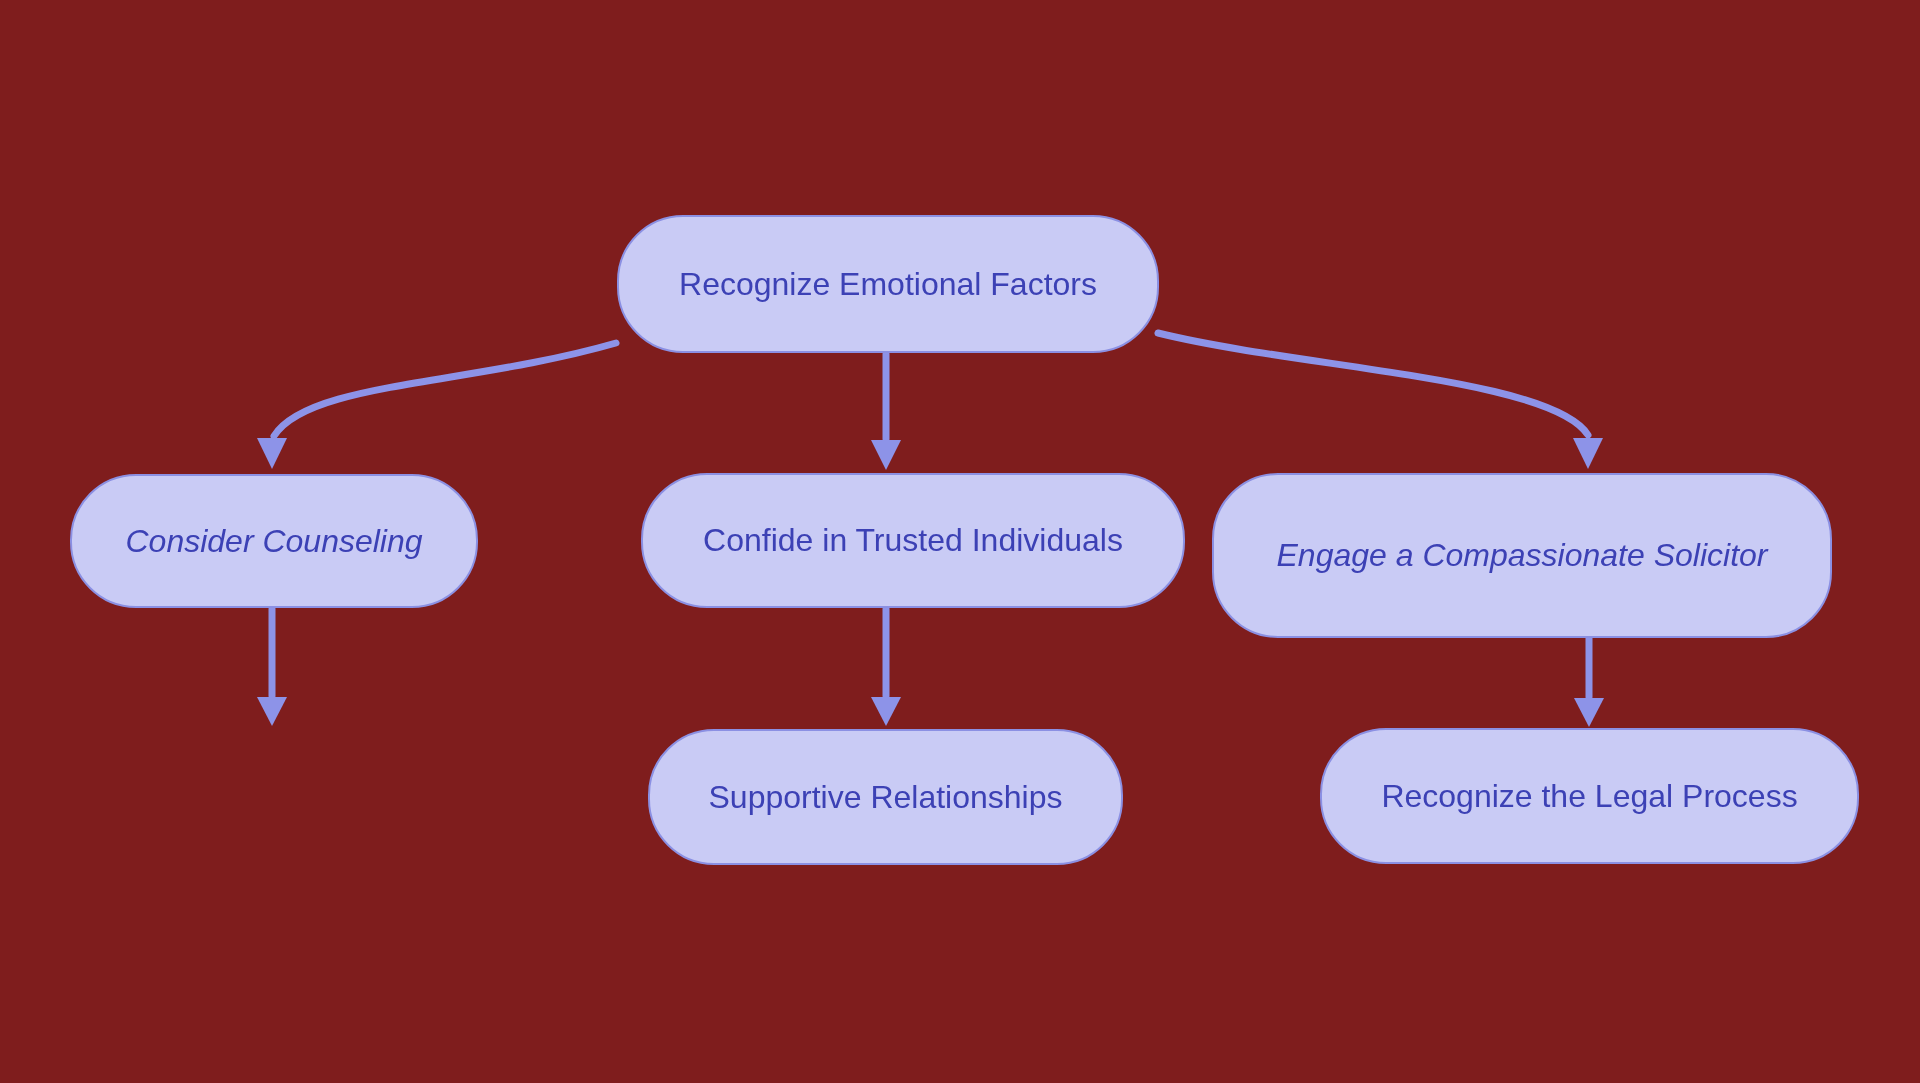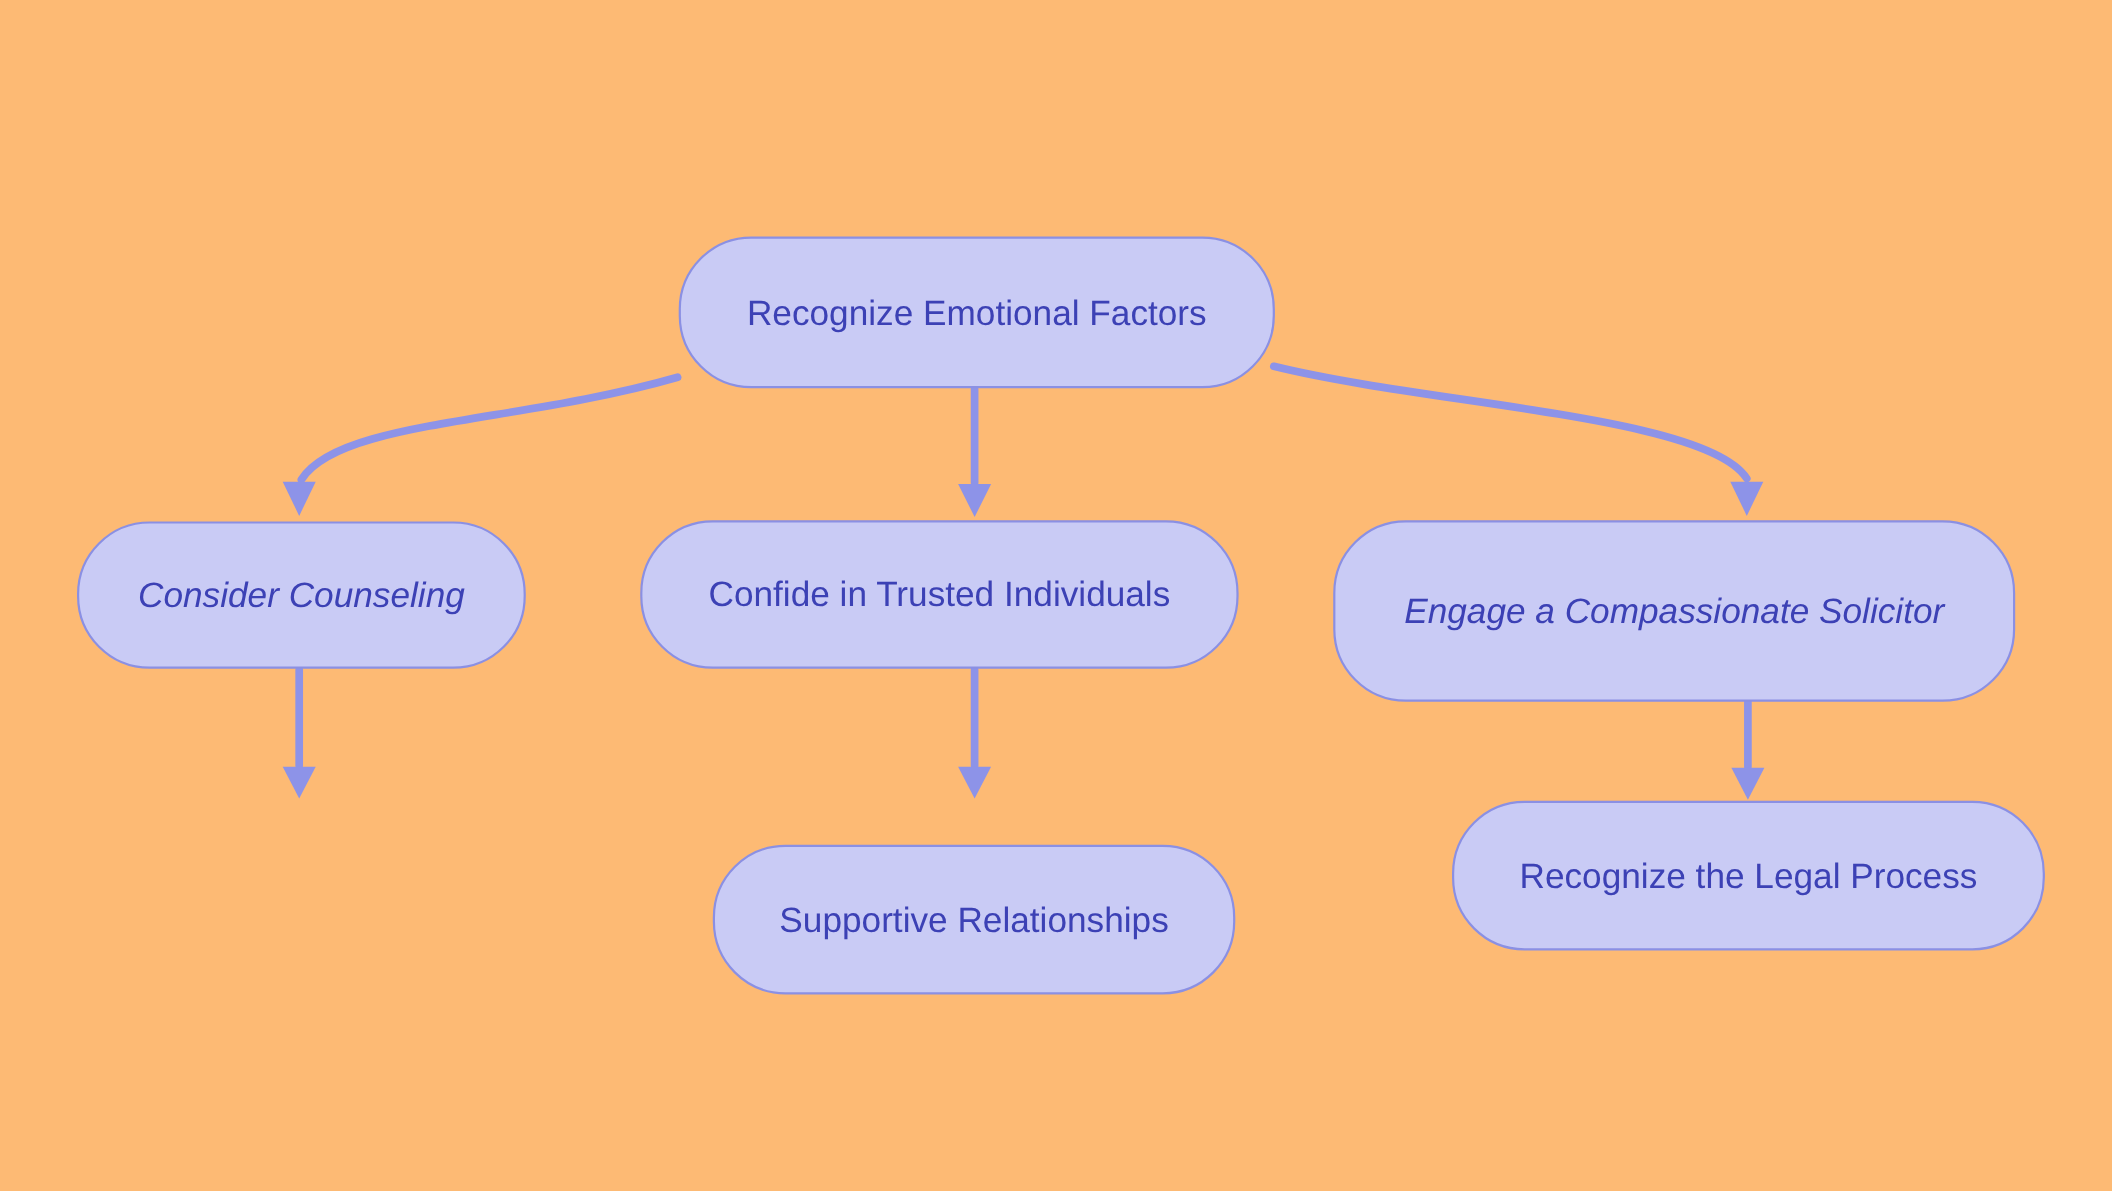--- a/index.html
+++ b/index.html
@@ -4,21 +4,21 @@
 <style>
   html, body {
     margin: 0;
     padding: 0;
     background: #ffffff;
   }
   #canvas {
     position: relative;
     width: 1920px;
     height: 1083px;
-    background: #fdba74;
+    background: #7f1d1d;
     overflow: hidden;
     font-family: "Liberation Sans", sans-serif;
   }
   #edges {
     position: absolute;
     left: 0;
     top: 0;
     width: 1920px;
     height: 1083px;
   }
@@ -32,24 +32,24 @@
     align-items: center;
     justify-content: center;
     font-size: 32px;
     line-height: 1.2;
     color: #3c41b5;
     text-align: center;
     white-space: nowrap;
   }
   #node-recognize   { left: 617px;  top: 215px; width: 542px; height: 138px; }
   #node-counseling  { left: 70px;   top: 474px; width: 408px; height: 134px; font-style: italic; }
-  #node-confide     { left: 582px;  top: 473px; width: 544px; height: 135px; text-align: right; }
+  #node-confide     { left: 641px;  top: 473px; width: 544px; height: 135px; text-align: right; }
   #node-solicitor   { left: 1212px; top: 473px; width: 620px; height: 165px; font-style: italic; }
   #node-clarity     { left: 19px;   top: 727px; width: 508px; height: 136px; }
-  #node-supportive  { left: 648px;  top: 768px; width: 475px; height: 136px; }
+  #node-supportive  { left: 648px;  top: 729px; width: 475px; height: 136px; }
   #node-navigating  { left: 1320px; top: 728px; width: 539px; height: 136px; }
   .edge-stem {
     fill: none;
     stroke-width: 7;
     stroke-linecap: round;
   }
 </style>
 </head>
 <body>
 

